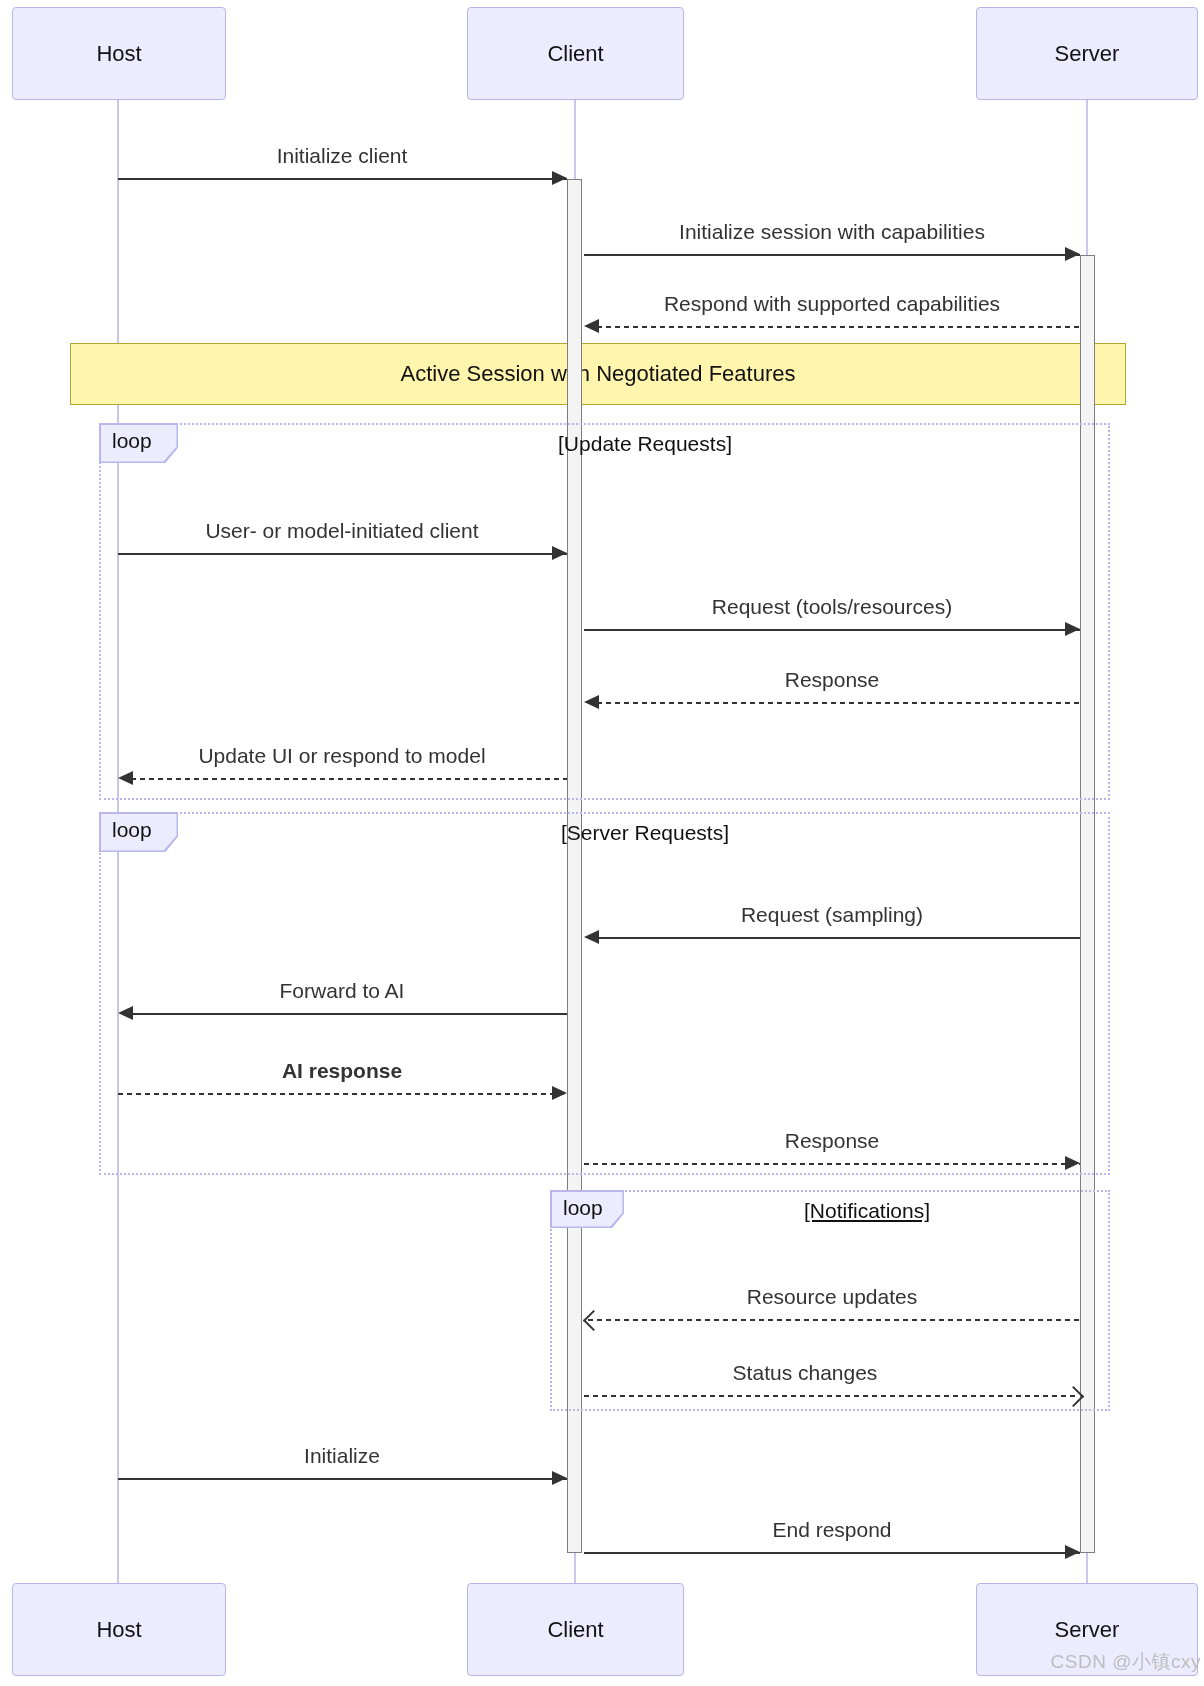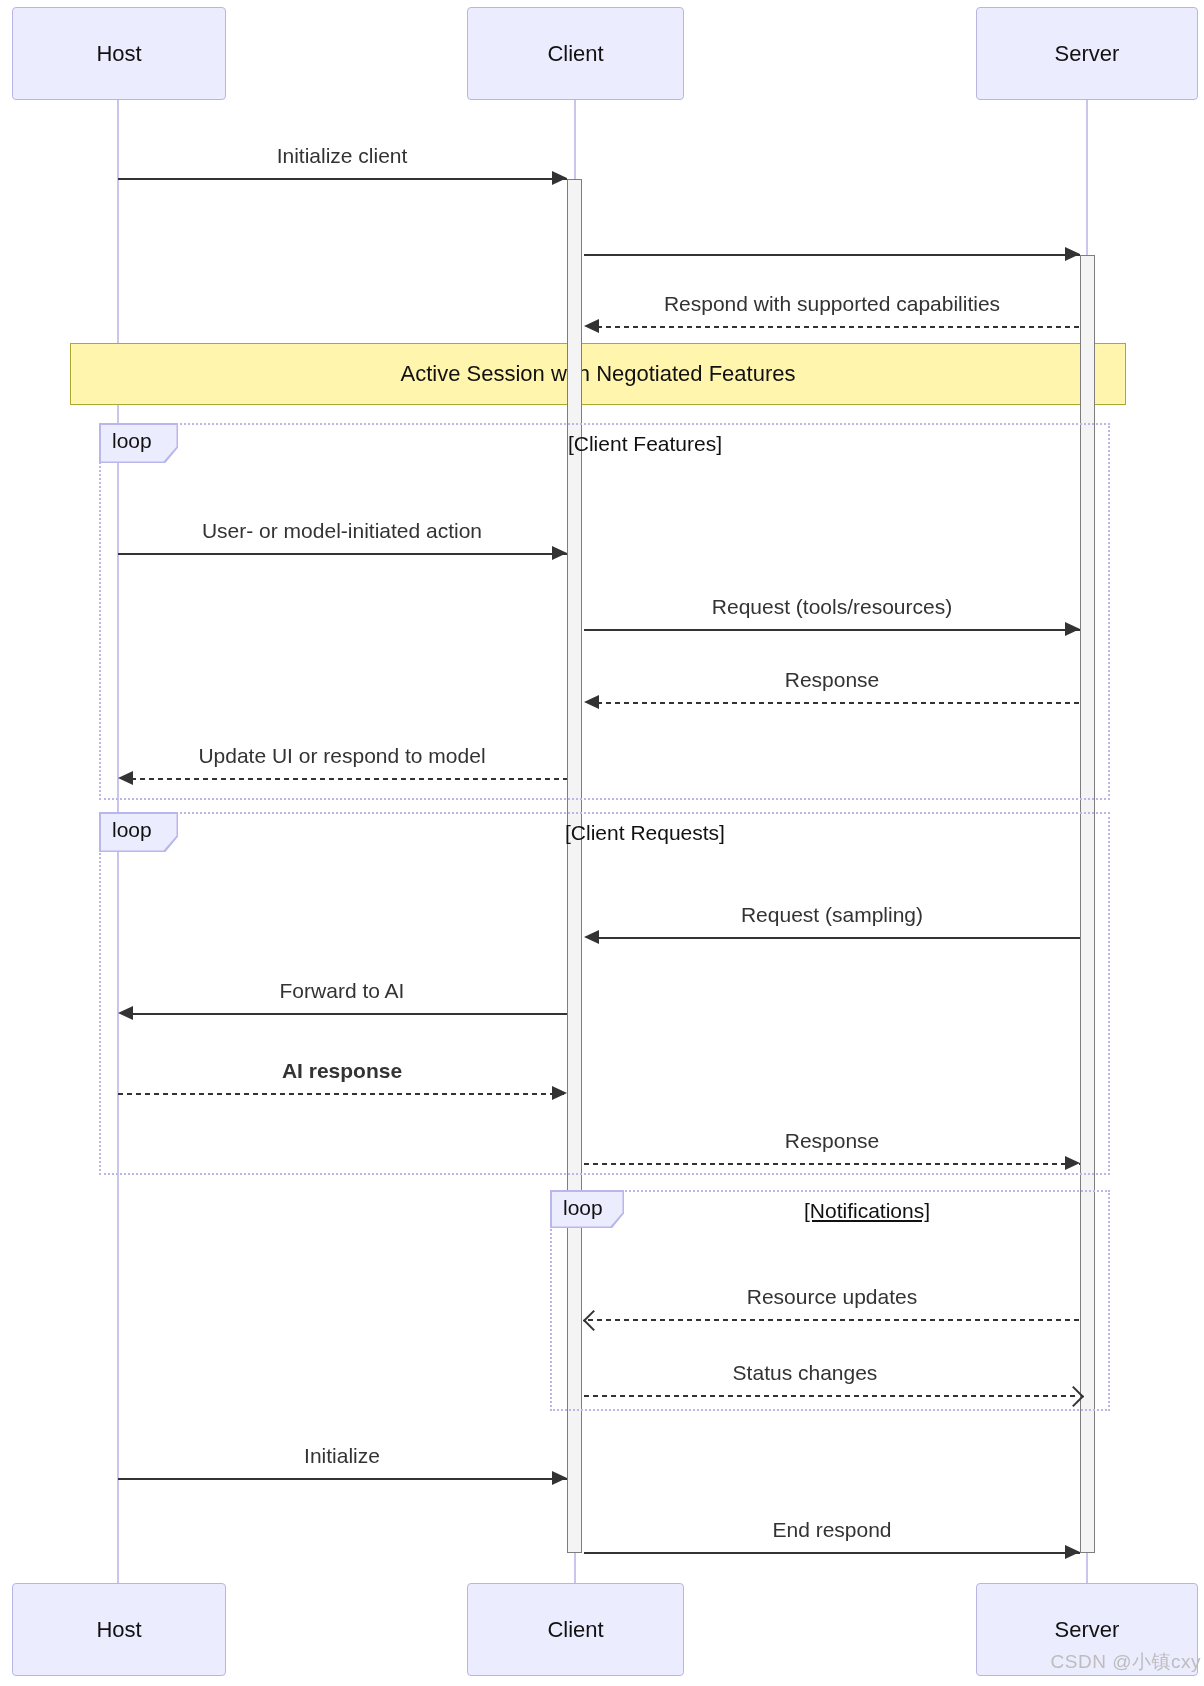--- a/index.html
+++ b/index.html
@@ -78,50 +78,51 @@
 
   <div class="activation" style="left:567px;top:179px;height:1374px;"></div>
   <div class="activation" style="left:1080px;top:255px;height:1298px;"></div>
 
   <div class="loop" style="left:99px;top:423px;width:1011px;height:377px;"></div>
   <div class="loop-label" style="left:99px;top:423px;width:79px;height:40px;">
     <div class="shape-outer"></div>
     <div class="shape-inner"></div>
     <div class="loop-label-text">loop</div>
   </div>
-  <div class="loop-cond" style="left:395px;top:423px;">[Client Features]</div>
+  <div class="loop-cond" style="left:395px;top:423px;">[Update Requests]</div>
 
   <div class="loop" style="left:99px;top:812px;width:1011px;height:363px;"></div>
   <div class="loop-label" style="left:99px;top:812px;width:79px;height:40px;">
     <div class="shape-outer"></div>
     <div class="shape-inner"></div>
     <div class="loop-label-text">loop</div>
   </div>
-  <div class="loop-cond" style="left:395px;top:812px;">[Client Requests]</div>
+  <div class="loop-cond" style="left:395px;top:812px;">[Server Requests]</div>
 
   <div class="loop" style="left:550px;top:1190px;width:560px;height:221px;"></div>
   <div class="loop-label" style="left:550px;top:1190px;width:74px;height:38px;">
     <div class="shape-outer"></div>
     <div class="shape-inner"></div>
     <div class="loop-label-text">loop</div>
   </div>
   <div class="loop-cond" style="left:617px;top:1190px;text-decoration:underline;">[Notifications]</div>
 
   <div class="msg-label" style="left:82px;top:141px;">Initialize client</div>
   <div class="line" style="left:118px;top:178px;width:449px;"></div>
   <div class="head right" style="left:552px;top:171px;"></div>
 
+  <div class="msg-label" style="left:572px;top:217px;">Initialize session with capabilities</div>
   <div class="line" style="left:584px;top:254px;width:496px;"></div>
   <div class="head right" style="left:1065px;top:247px;"></div>
 
   <div class="msg-label" style="left:572px;top:289px;">Respond with supported capabilities</div>
   <div class="line dashed" style="left:588px;top:326px;width:492px;"></div>
   <div class="head left" style="left:584px;top:319px;"></div>
 
-  <div class="msg-label" style="left:82px;top:516px;">User- or model-initiated action</div>
+  <div class="msg-label" style="left:82px;top:516px;">User- or model-initiated client</div>
   <div class="line" style="left:118px;top:553px;width:449px;"></div>
   <div class="head right" style="left:552px;top:546px;"></div>
 
   <div class="msg-label" style="left:572px;top:592px;">Request (tools/resources)</div>
   <div class="line" style="left:584px;top:629px;width:496px;"></div>
   <div class="head right" style="left:1065px;top:622px;"></div>
 
   <div class="msg-label" style="left:572px;top:665px;">Response</div>
   <div class="line dashed" style="left:588px;top:702px;width:492px;"></div>
   <div class="head left" style="left:584px;top:695px;"></div>

